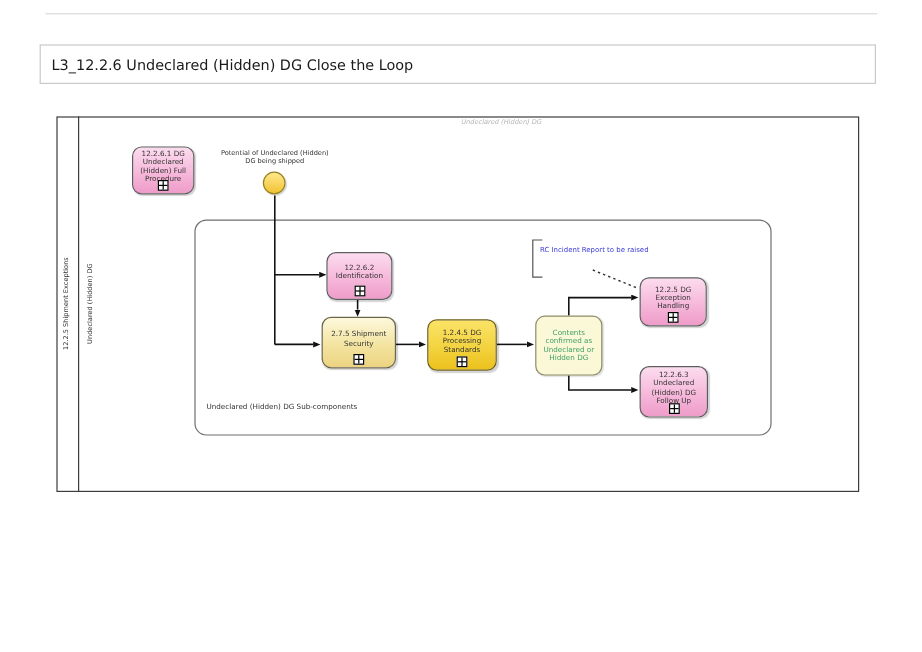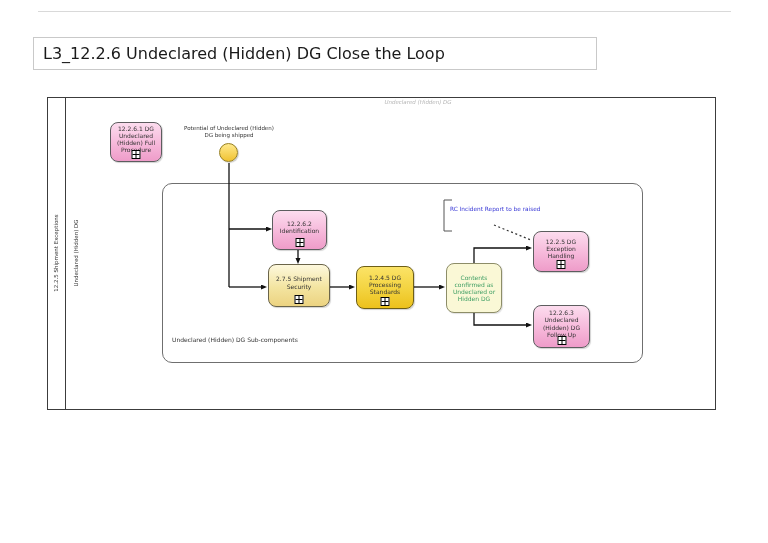--- a/index.html
+++ b/index.html
@@ -5,22 +5,22 @@
   html,body{margin:0;padding:0;}
   body{
     width:768px;height:543px;background:#ffffff;position:relative;overflow:hidden;
     font-family:"DejaVu Sans","Liberation Sans",sans-serif;color:#222;
   }
   .abs{position:absolute;box-sizing:border-box;}
 
   
   .frame-top{left:38px;top:11px;width:693px;height:0;border-top:1px solid #d9d9d9;}
   .title-bar{
-    left:33px;top:37px;width:564px;height:33px;border:1px solid #c9c9c9;background:#ffffff;
-    display:flex;align-items:center;padding-left:9px;font-size:16px;color:#1a1a1a;
+    left:33px;top:37px;width:697px;height:33px;border:1px solid #c9c9c9;background:#ffffff;
+    display:flex;align-items:center;padding-left:9px;font-size:12px;color:#1a1a1a;
   }
 
   
   .pool{left:47px;top:97px;width:669px;height:313px;border:1px solid #3c3c3c;background:#fff;}
   .pool-band-divider{left:65px;top:97px;width:0;height:313px;border-left:1px solid #3c3c3c;}
   .vlabel{
     position:absolute;white-space:nowrap;font-size:5.5px;color:#333;
     transform:translate(-50%,-50%) rotate(-90deg);
   }
   .lane-header{

